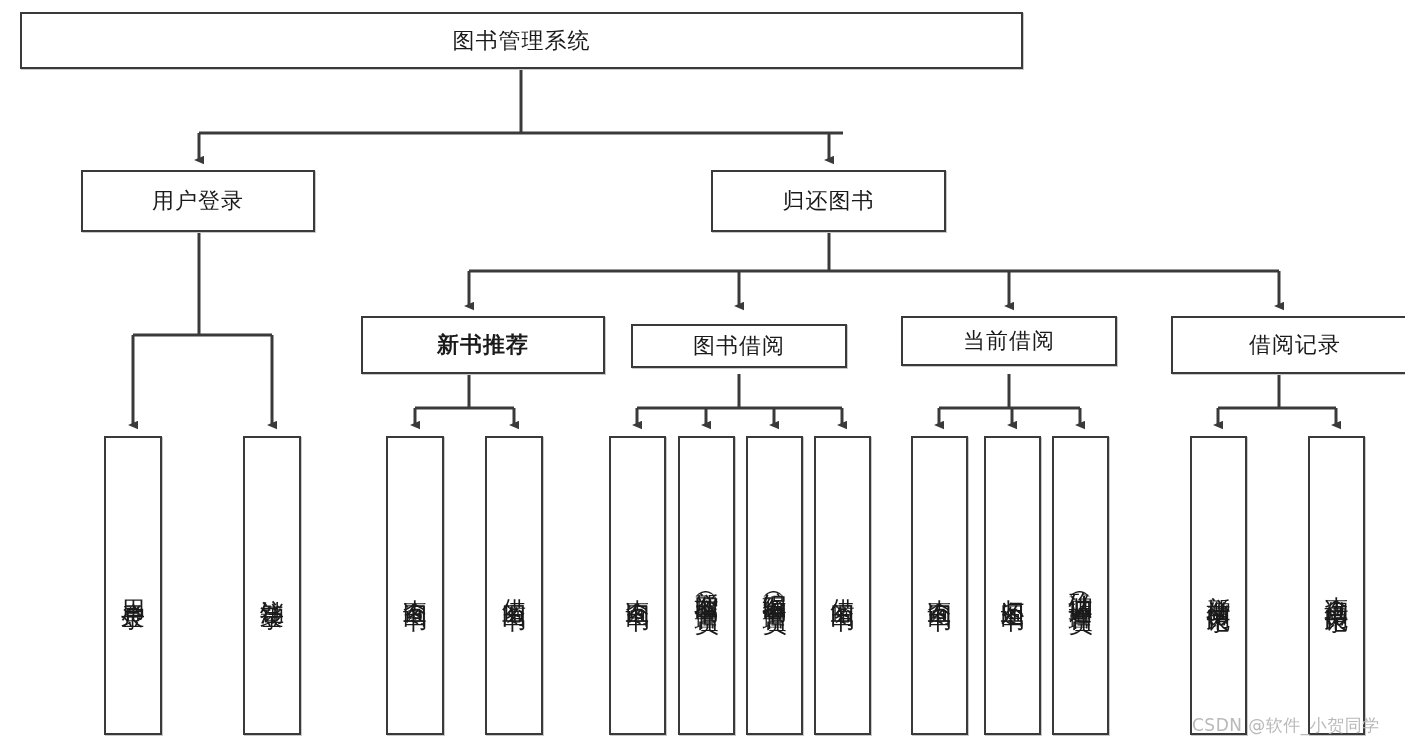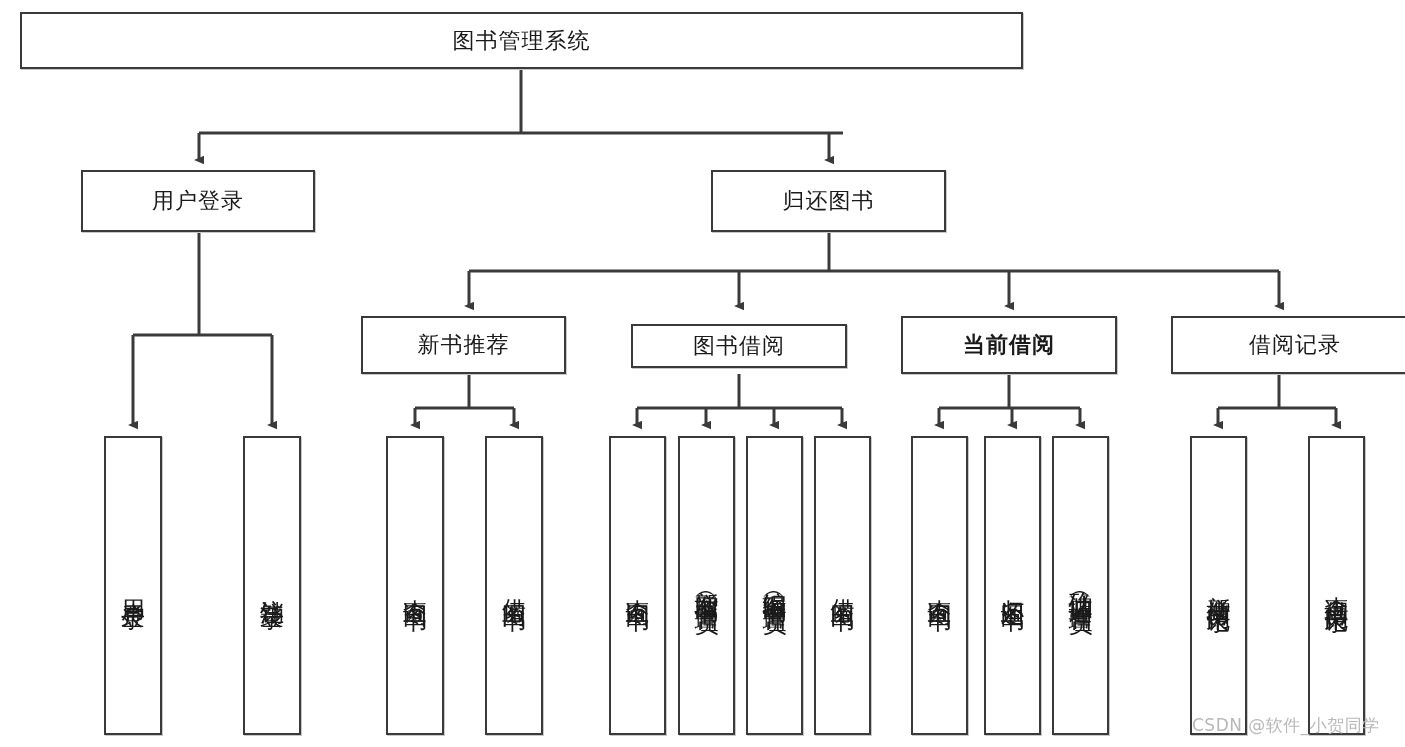--- a/index.html
+++ b/index.html
@@ -127,27 +127,27 @@
     <span class="htext">图书管理系统</span>
   </div>
 
   <div class="node horiz" id="node-l2-0" style="left: 81px; top: 170px; width: 234px; height: 62px;">
     <span class="htext">用户登录</span>
   </div>
   <div class="node horiz" id="node-l2-1" style="left: 711px; top: 170px; width: 235px; height: 62px;">
     <span class="htext">归还图书</span>
   </div>
 
-  <div class="node horiz" id="node-l3-0" style="left: 361px; top: 316px; width: 205px; height: 58px;">
+  <div class="node horiz" id="node-l3-0" style="left: 361px; top: 316px; width: 244px; height: 58px; font-weight: bold;">
     <span class="htext">新书推荐</span>
   </div>
   <div class="node horiz" id="node-l3-1" style="left: 631px; top: 324px; width: 216px; height: 44px;">
     <span class="htext">图书借阅</span>
   </div>
-  <div class="node horiz" id="node-l3-2" style="left: 901px; top: 316px; width: 216px; height: 58px; font-weight: bold;">
+  <div class="node horiz" id="node-l3-2" style="left: 901px; top: 316px; width: 216px; height: 50px;">
     <span class="htext">当前借阅</span>
   </div>
   <div class="node horiz" id="node-l3-3" style="left: 1171px; top: 316px; width: 248px; height: 58px;">
     <span class="htext">借阅记录</span>
   </div>
 
   <div class="node vert" id="node-leaf-0" style="left: 104px; top: 436px; width: 58px; height: 299px;">
     <span class="vtext">用户登录</span>
   </div>
   <div class="node vert" id="node-leaf-1" style="left: 243px; top: 436px; width: 58px; height: 299px;">

